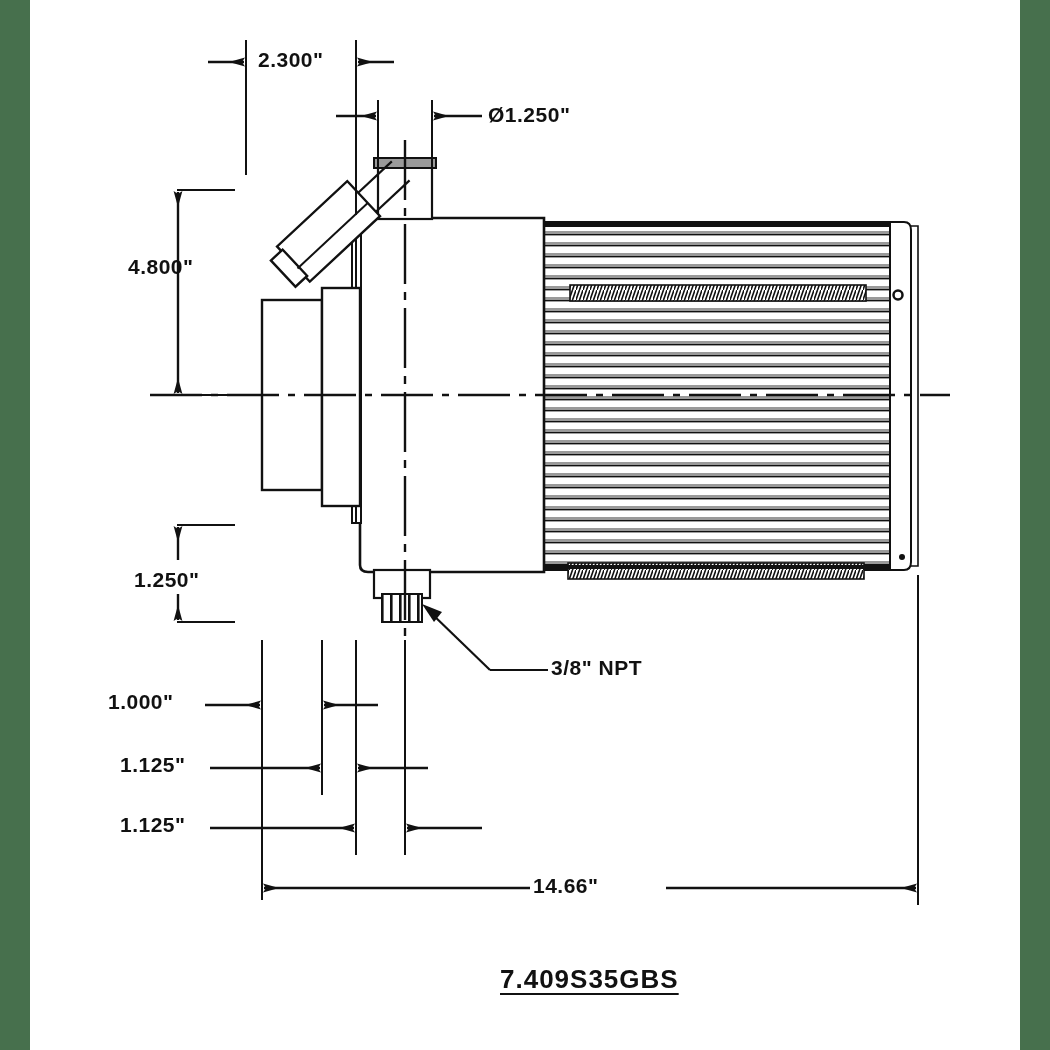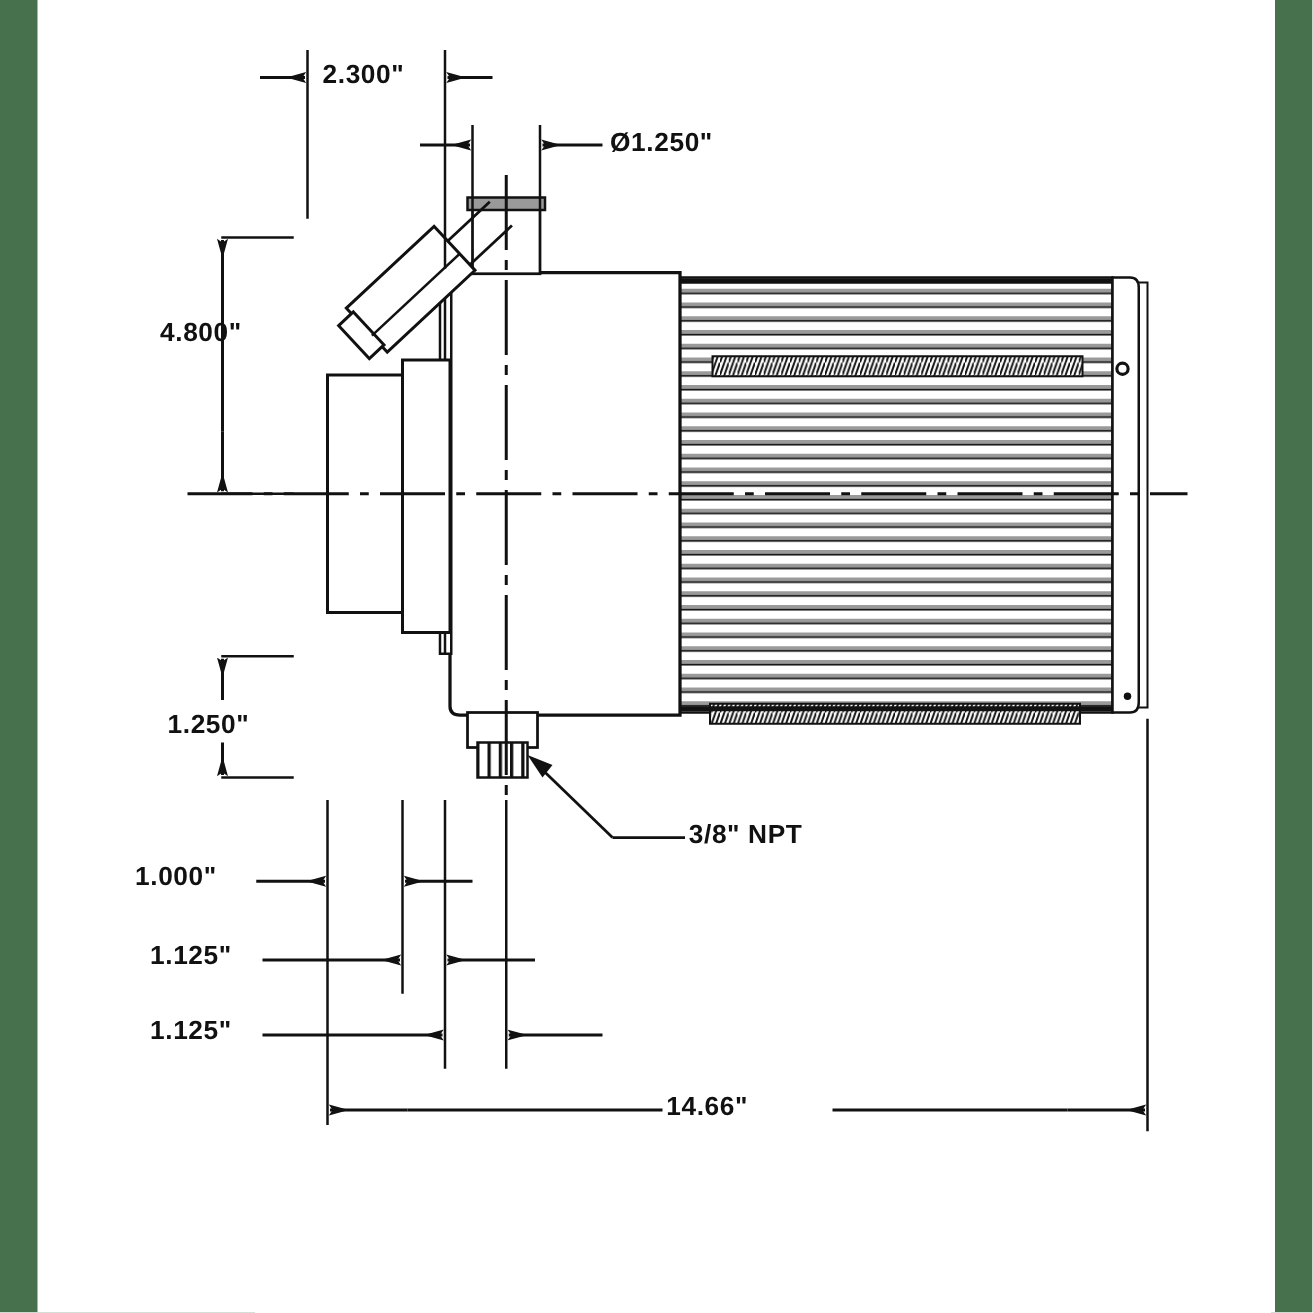--- a/index.html
+++ b/index.html
@@ -207,15 +207,16 @@
     <div class="dim-text" style="left:78px; top:690px;">1.000"</div>
 
     <div class="dim-text" style="left:90px; top:753px;">1.125"</div>
 
     <div class="dim-text" style="left:90px; top:813px;">1.125"</div>
 
     <div class="dim-text" style="left:503px; top:874px;">14.66"</div>
 
     <div class="dim-text" style="left:521px; top:656px;">3/8" NPT</div>
 
+    <div class="part-number" style="left:470px; top:964px;">7.409S35GBS</div>
 
   </div>
 </div>
 
 </body></html>

